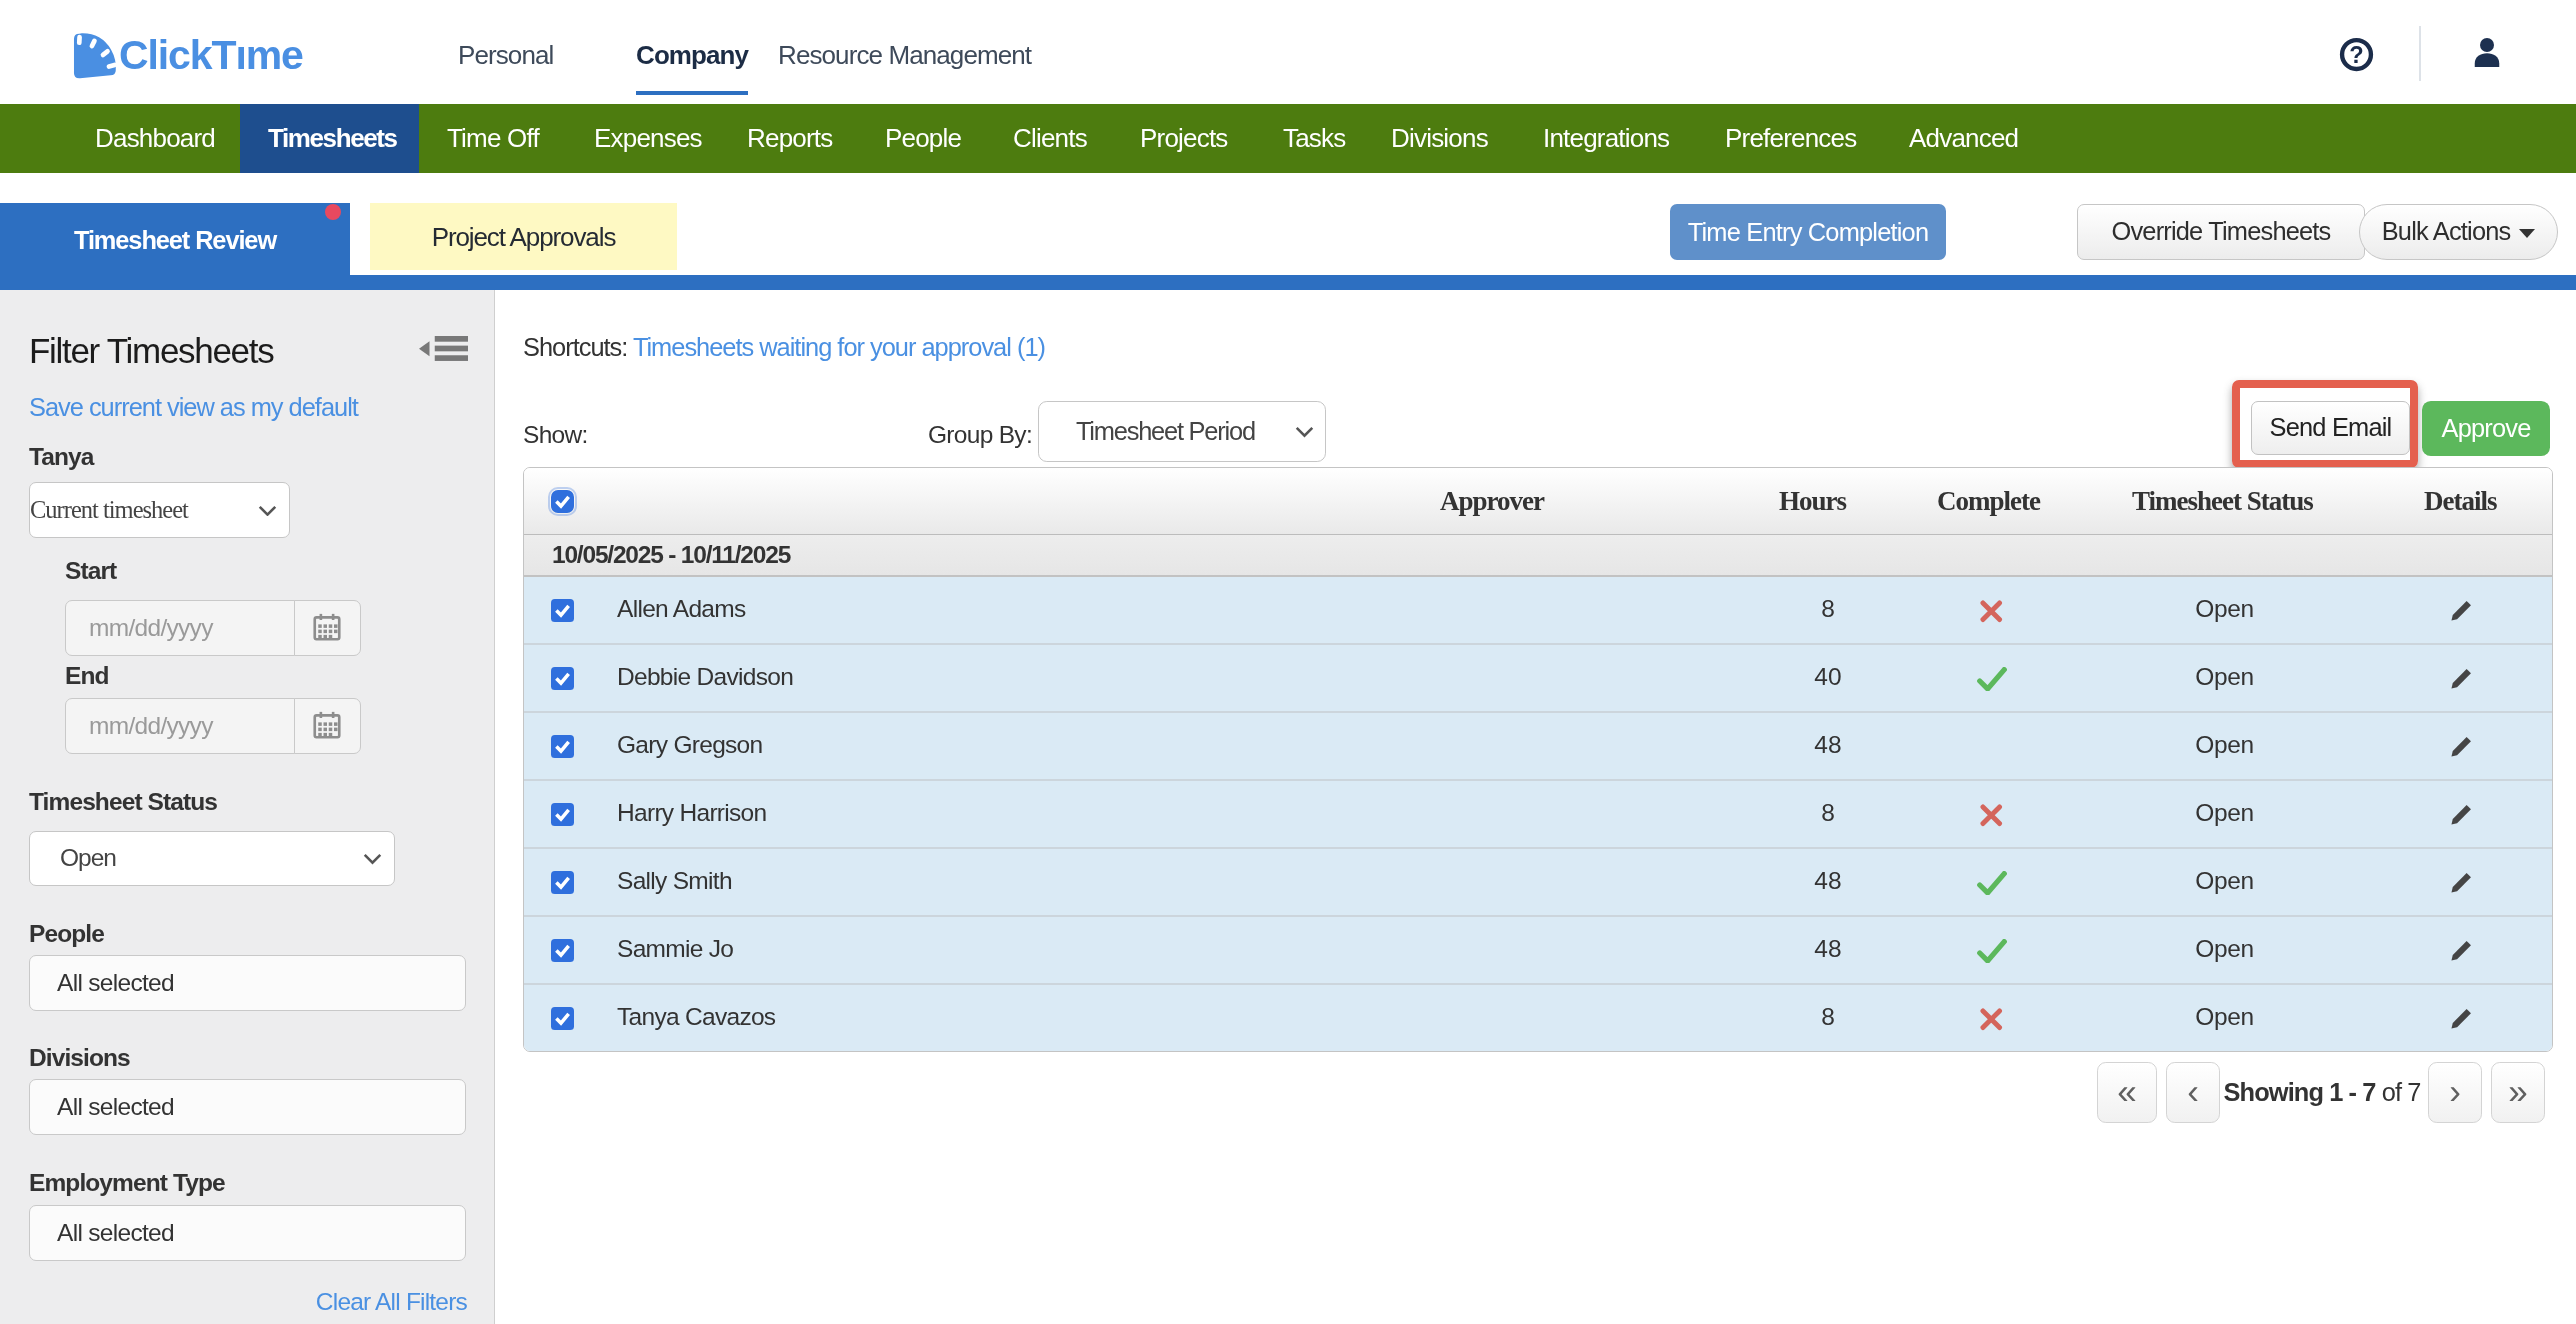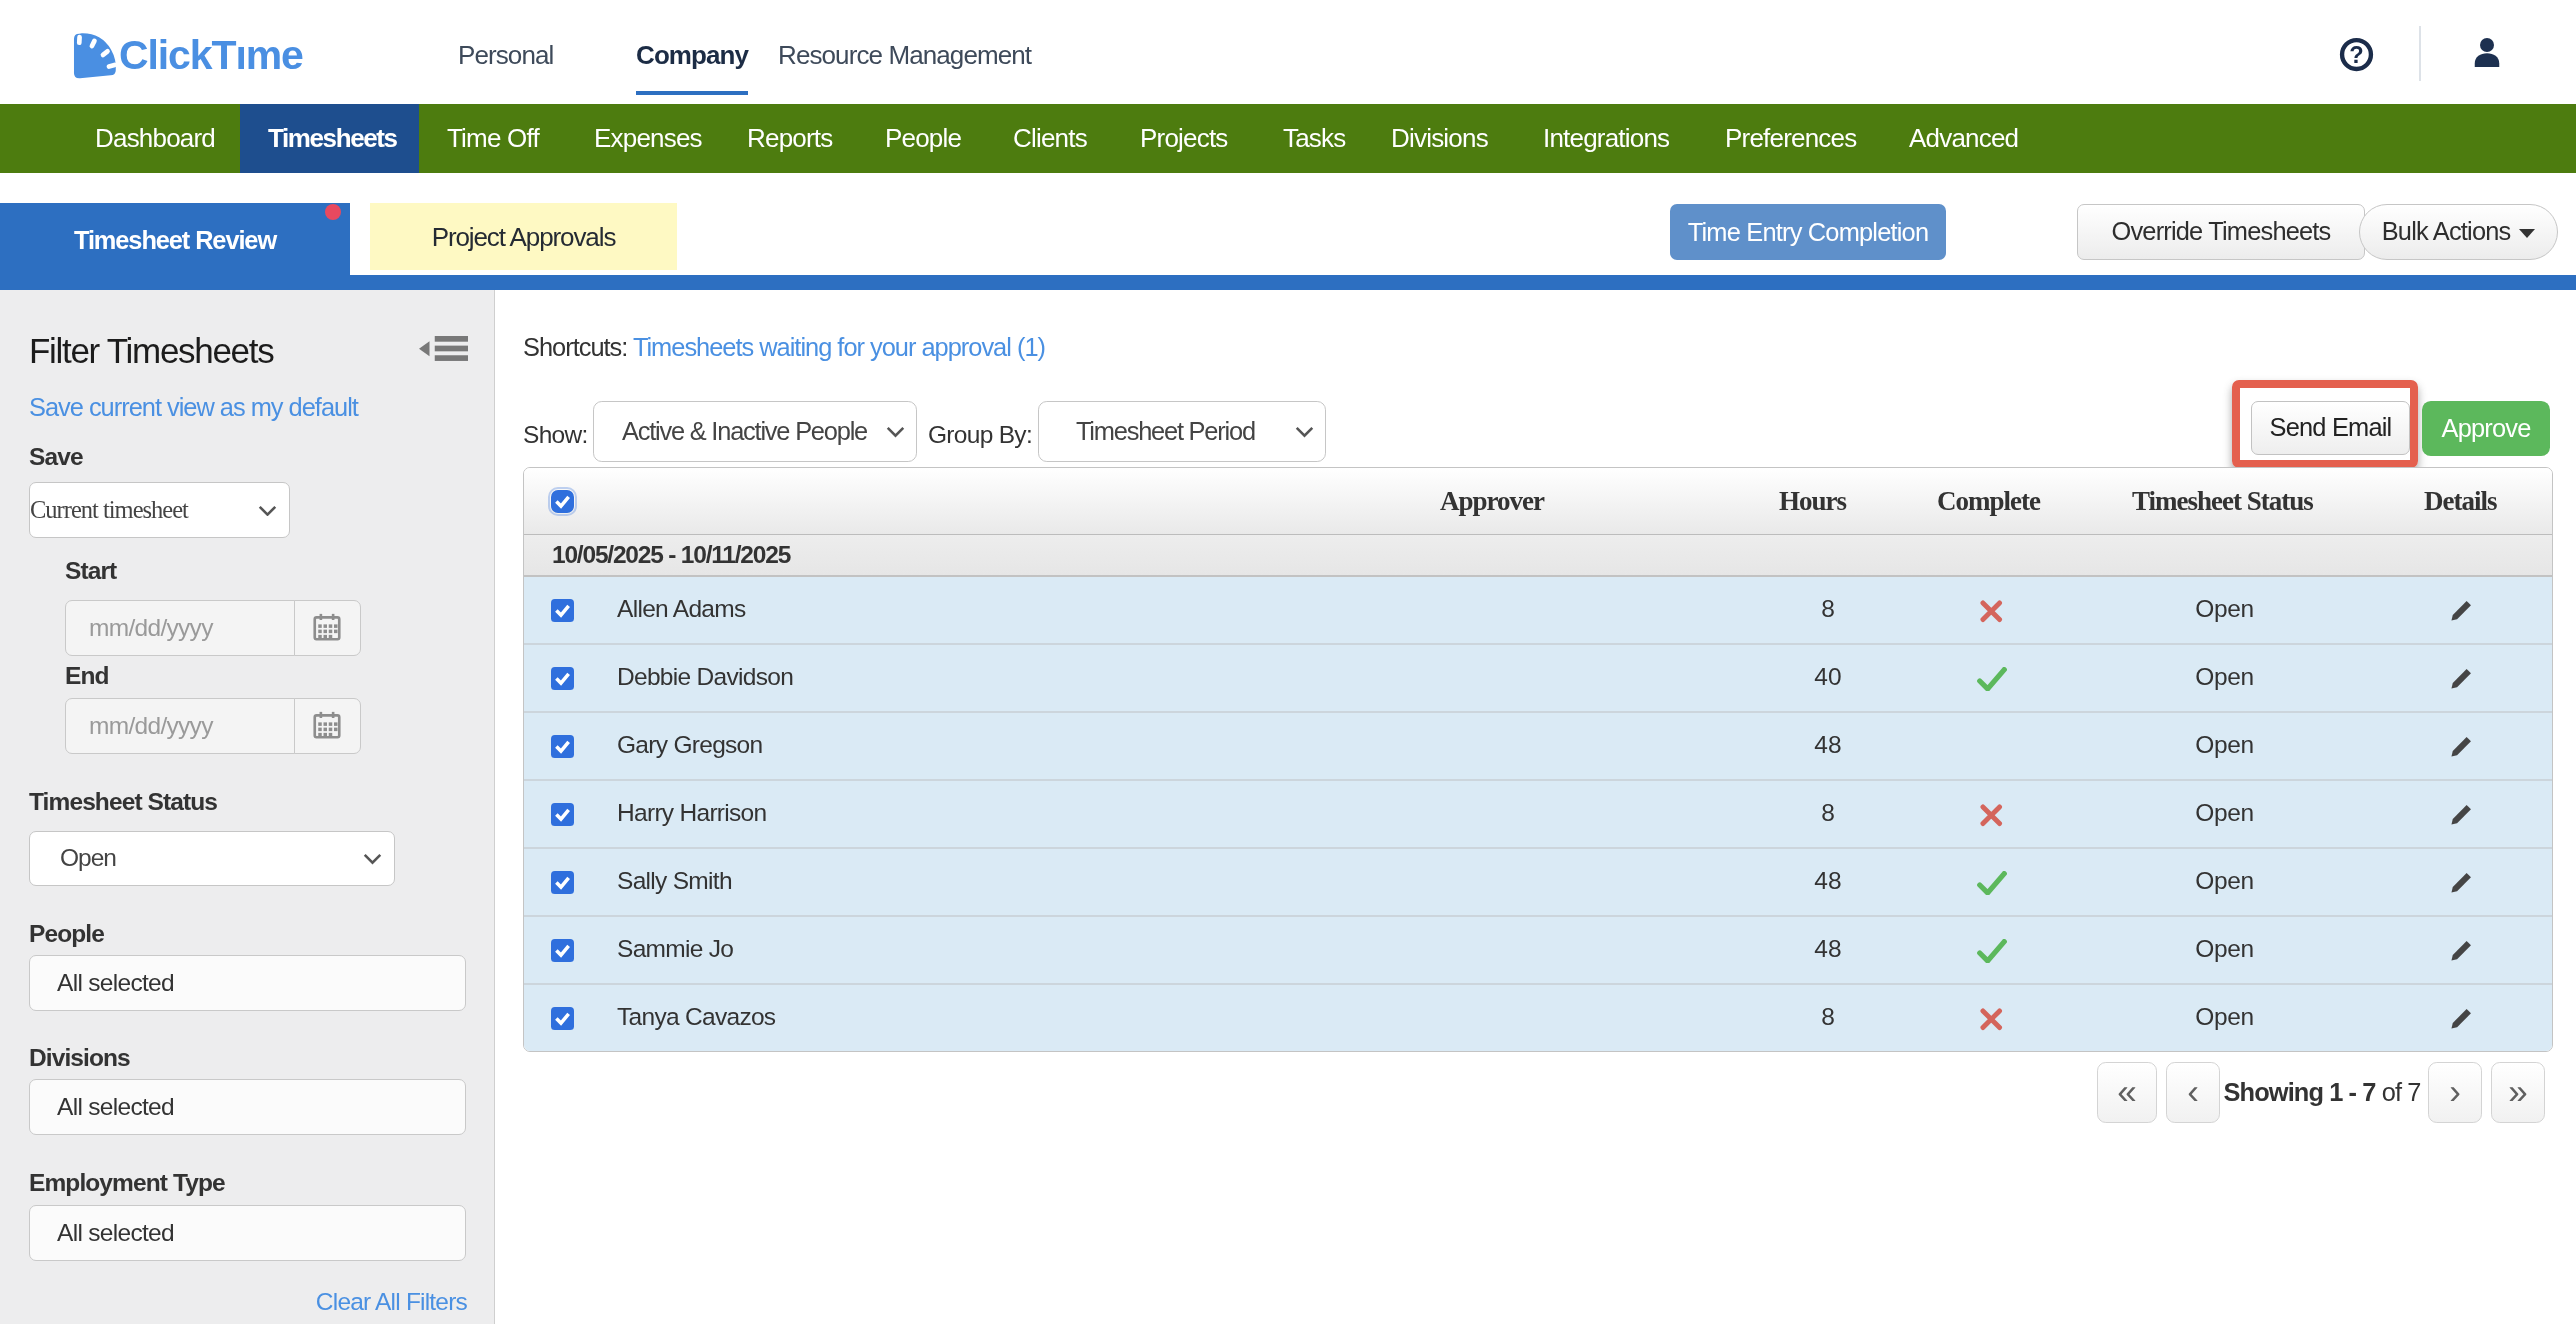--- a/index.html
+++ b/index.html
@@ -161,21 +161,21 @@
 
   <div class="sidebar">
     <div class="sb-h1">Filter Timesheets</div>
     <svg class="sb-collapse" width="49" height="25.4" viewBox="0 0 56 29">
       <polygon points="12,6 12,23 0,14.5" fill="#787878"></polygon>
       <rect x="18" y="0" width="38" height="6.5" fill="#787878"></rect>
       <rect x="18" y="11" width="38" height="6.5" fill="#787878"></rect>
       <rect x="18" y="22" width="38" height="6.5" fill="#787878"></rect>
     </svg>
     <div class="sb-link">Save current view as my default</div>
-    <div class="sb-label" style="top:153px">Save</div>
+    <div class="sb-label" style="top:153px">Tanya</div>
     <div class="sb-sel" style="top:192px; width:261px; height:56px; line-height:53px; text-align:left; padding-right:30px;font-family:Liberation Serif, serif;">Current timesheet
       <svg class="chev" width="19" height="11.4" viewBox="0 0 22 13">
           <polyline points="2,2 11,11 20,2" fill="none" stroke="#555" stroke-width="3"></polyline>
         </svg>
     </div>
     <div class="sb-label" style="left:65px; top:267px">Start</div>
     <div class="dateinput" style="top:310px">
       <div class="field">mm/dd/yyyy</div>
       <div class="calbtn">
         <svg width="28" height="28" viewBox="0 0 32 32" style="position:absolute;left:18.4px;top:12.3px">
@@ -235,25 +235,20 @@
     <div class="sb-label" style="top:879px">Employment Type</div>
     <div class="allsel" style="top:915px">All selected</div>
     <div class="sb-clear">Clear All Filters</div>
   </div>
 
   <div class="main">
     <div class="shortcuts">Shortcuts: <a>Timesheets waiting for your approval (1)</a></div>
 
     <div class="showrow">
       <div class="lbl" style="left:26px">Show:</div>
-      <div class="sel" style="left:96px; width:324px; padding-left:21px;">Active &amp; Inactive People
-        <svg class="chev" width="19" height="11.4" viewBox="0 0 22 13">
-            <polyline points="2,2 11,11 20,2" fill="none" stroke="#555" stroke-width="3"></polyline>
-          </svg>
-      </div>
       <div class="lbl" style="left:431px">Group By:</div>
       <div class="sel" style="left:541px; width:288px;">Timesheet Period
         <svg class="chev" width="19" height="11.4" viewBox="0 0 22 13">
             <polyline points="2,2 11,11 20,2" fill="none" stroke="#555" stroke-width="3"></polyline>
           </svg>
       </div>
     </div>
 
     <div class="annot"></div>
     <div class="btn-send">Send Email</div>

